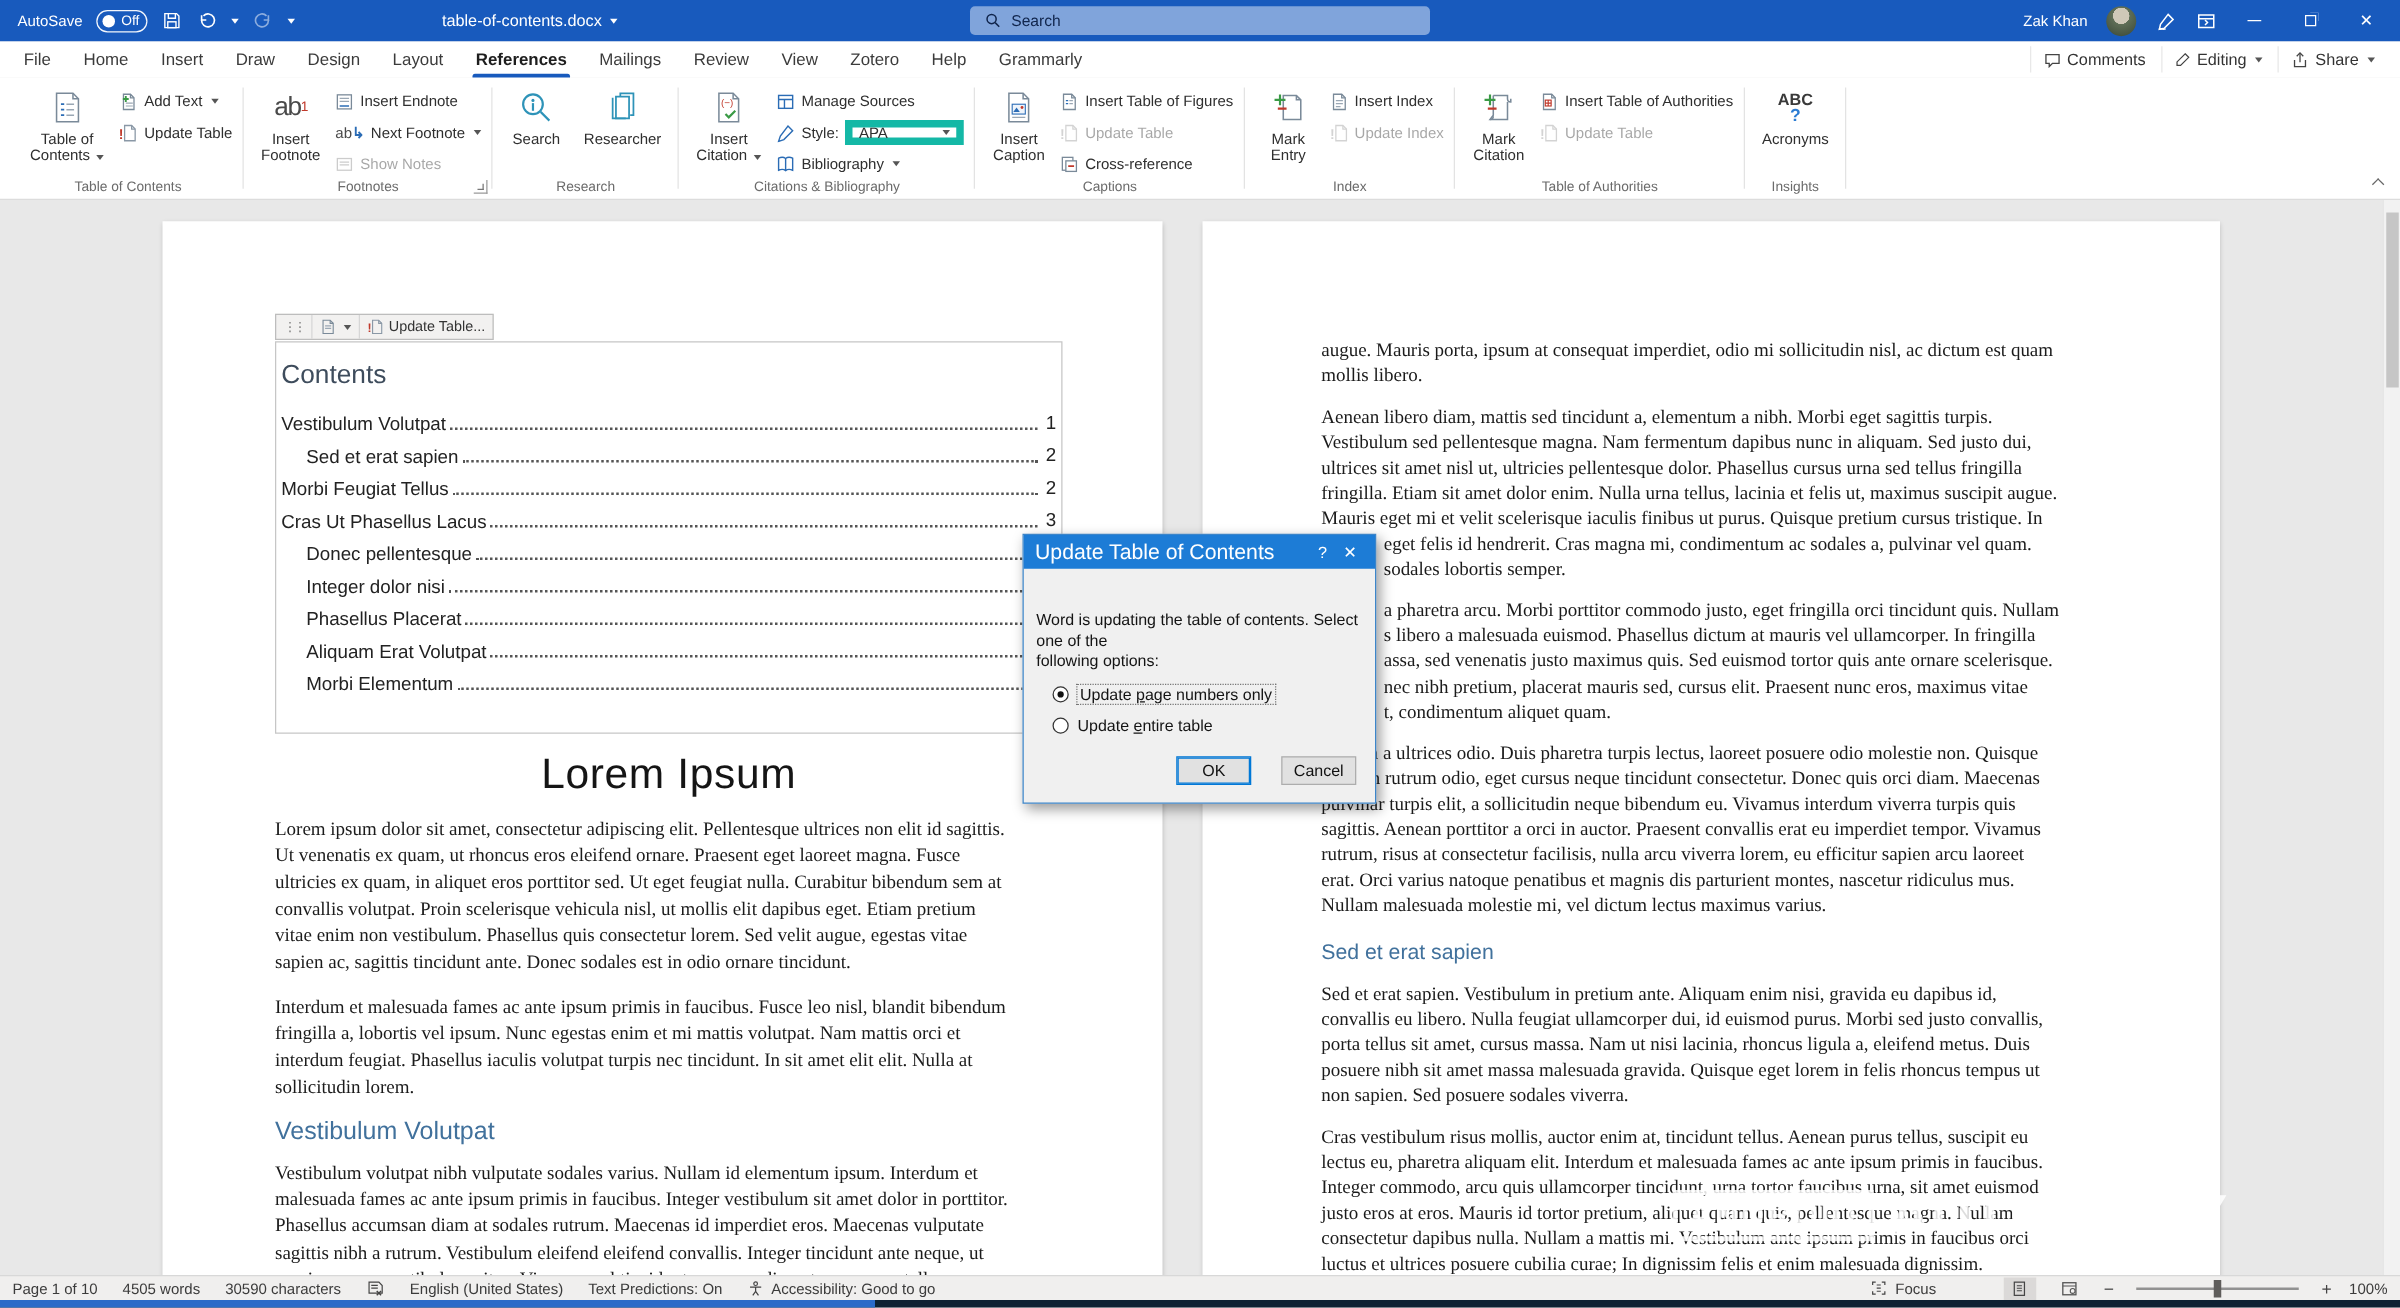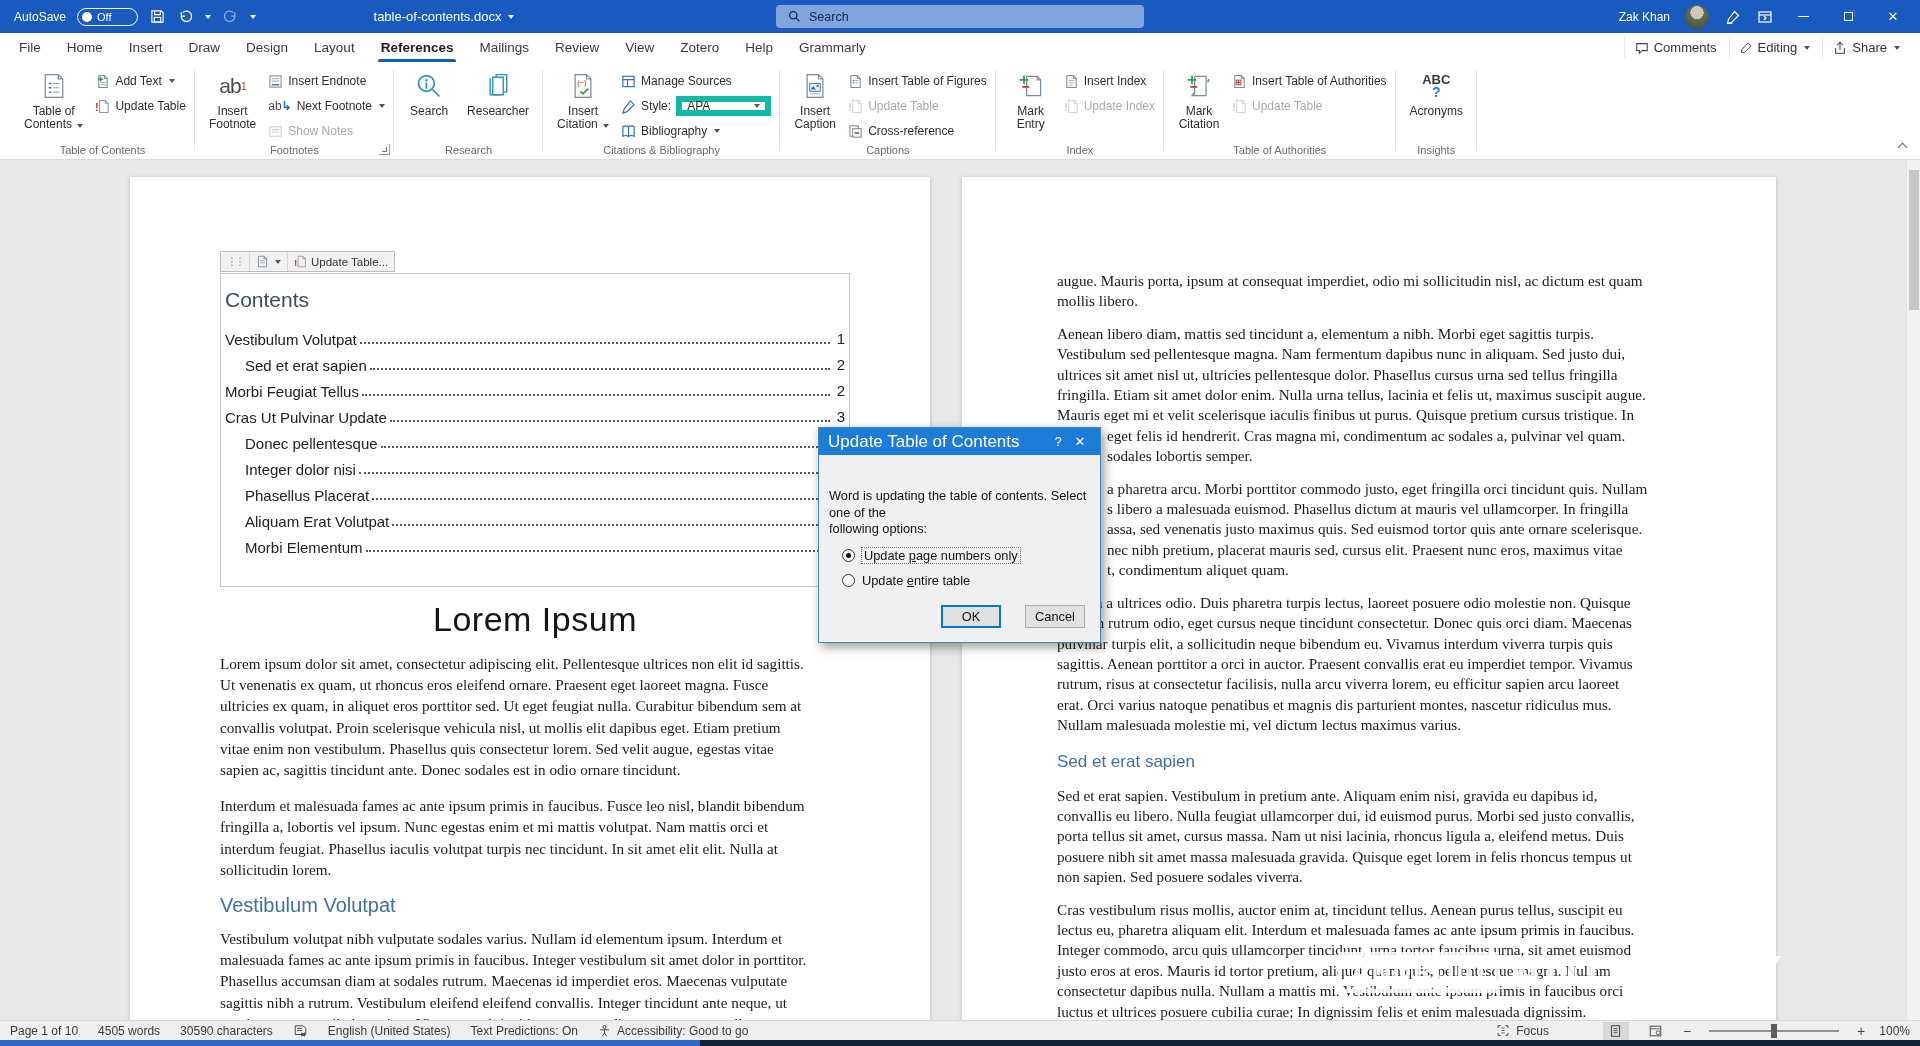--- a/index.html
+++ b/index.html
@@ -4,21 +4,21 @@
 <style>
   * { margin:0; padding:0; box-sizing:border-box; }
   html,body { width:1920px; height:1046px; overflow:hidden; background:#e8e8e8;
     font-family:"Liberation Sans", sans-serif; }
 
   
   .tb { position:absolute; top:0; left:0; right:0; height:33px; background:#185abd;
     display:flex; align-items:center; color:#fff; font-size:12px; z-index:100; }
   .tb-left { display:flex; align-items:center; gap:11px; padding-left:14px;justify-content:center; }
   .pill { display:flex; align-items:center; gap:5px; border:1px solid rgba(255,255,255,.95);
-    border-radius:10px; padding:2px 25px 2px 4px; font-size:11px; }
+    border-radius:10px; padding:2px 5px 2px 4px; font-size:11px; }
   .knob { width:10px; height:10px; border-radius:50%; background:#fff; }
   .tico { width:17px; height:17px; display:flex; align-items:center; justify-content:center; }
   .dim { opacity:.5; }
   .carw { width:0;height:0;border-left:3.5px solid transparent;border-right:3.5px solid transparent;
     border-top:4px solid #fff; display:inline-block; }
   .tb-title { margin-left:118px; font-size:13px; display:flex; align-items:center; gap:7px; }
   .tb-search { position:absolute; left:50%; transform:translateX(-50%); top:5px; width:368px;
     height:23px; background:rgba(255,255,255,.45); border-radius:4px; display:flex;
     align-items:center; gap:8px; padding-left:12px; color:#10254c; font-size:12.5px; }
   .tb-right { margin-left:auto; display:flex; align-items:center; gap:15px; padding-right:12px; }
@@ -640,21 +640,21 @@
         <span>Sed et erat sapien</span>
           <span class="lead"></span>
         <span class="pg">2</span>
       </div>
       <div class="trow">
         <span>Morbi Feugiat Tellus</span>
           <span class="lead"></span>
         <span class="pg">2</span>
       </div>
       <div class="trow">
-        <span>Cras Ut Pulvinar Update</span>
+        <span>Cras Ut Phasellus Lacus</span>
           <span class="lead"></span>
         <span class="pg">3</span>
       </div>
       <div class="trow lvl2">
         <span>Donec pellentesque</span>
           <span class="lead"></span>
         <span class="pg"></span>
       </div>
       <div class="trow lvl2">
         <span>Integer dolor nisi</span>

